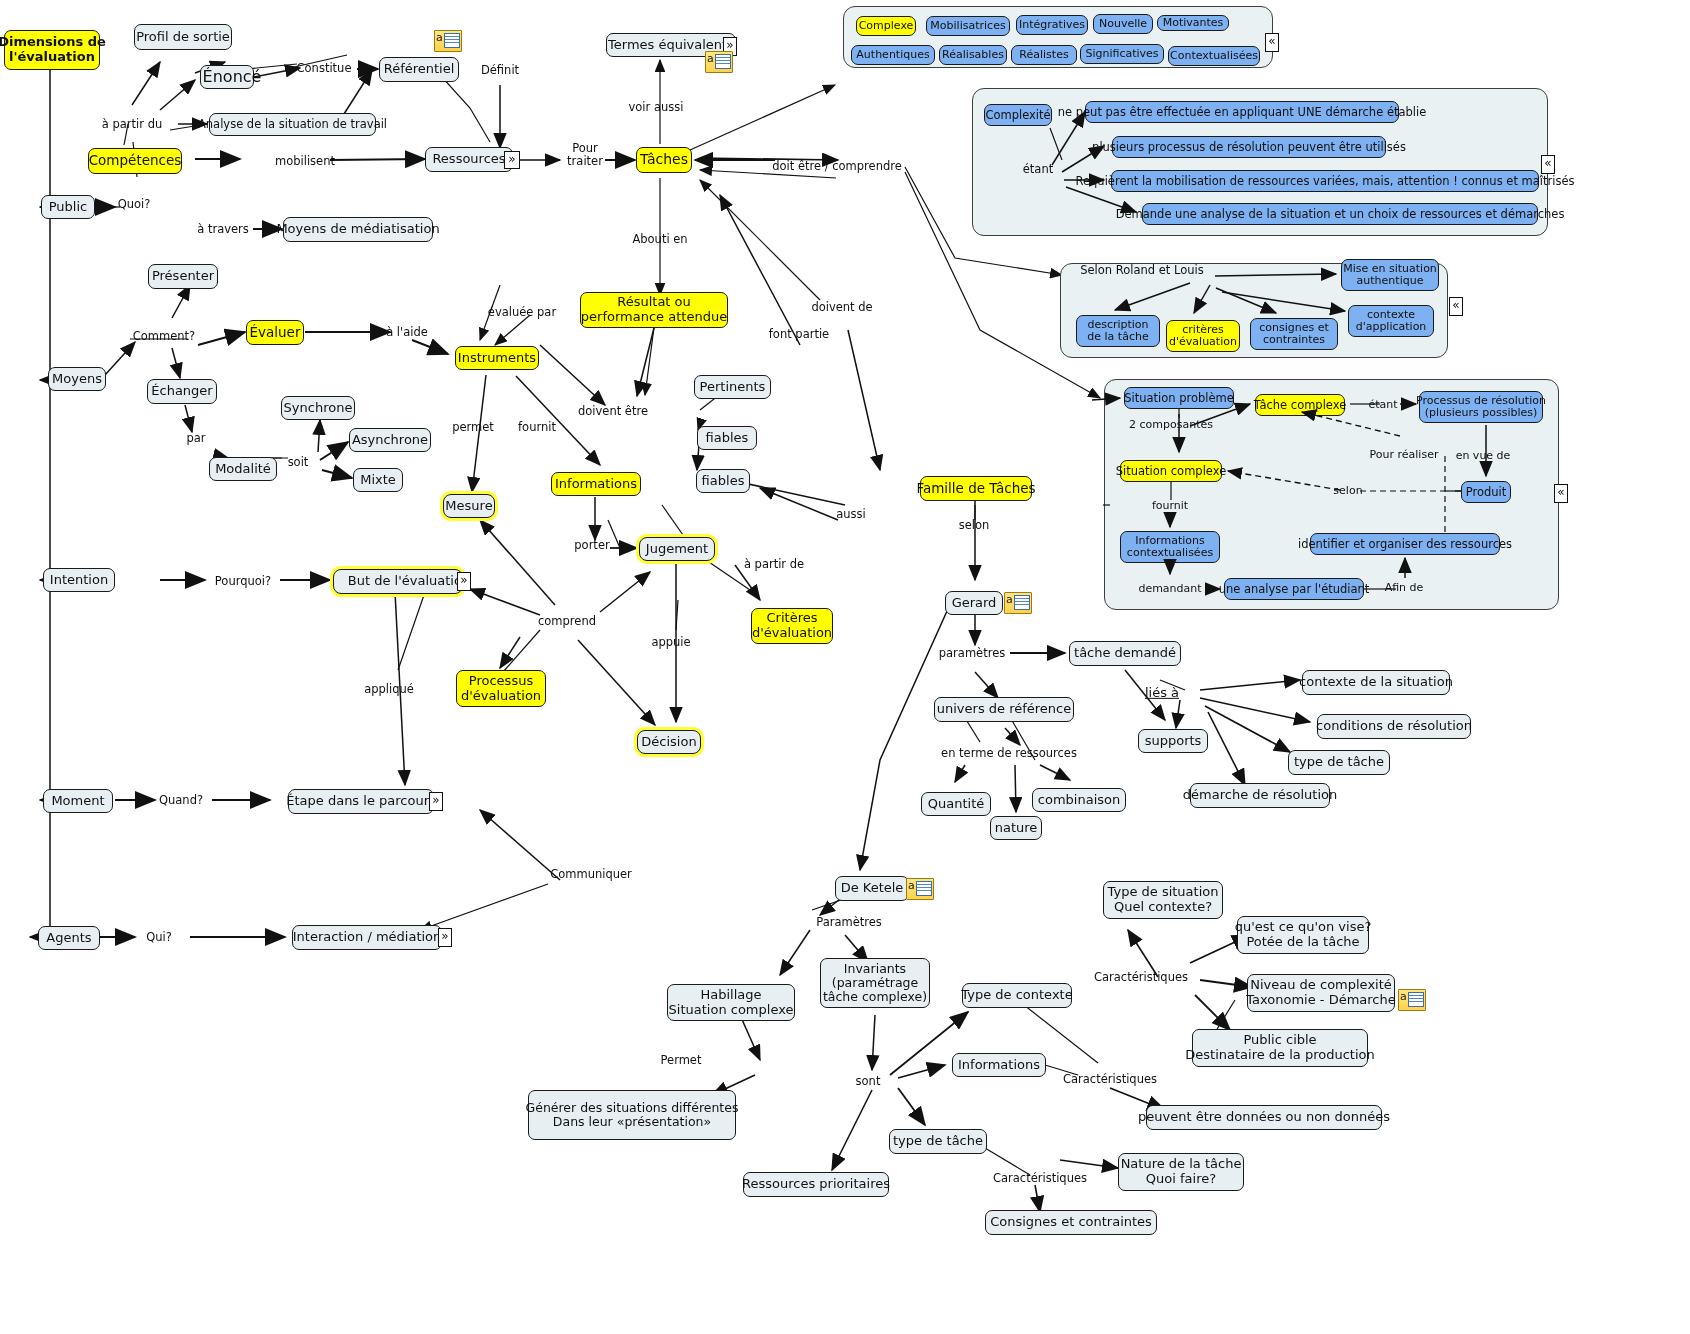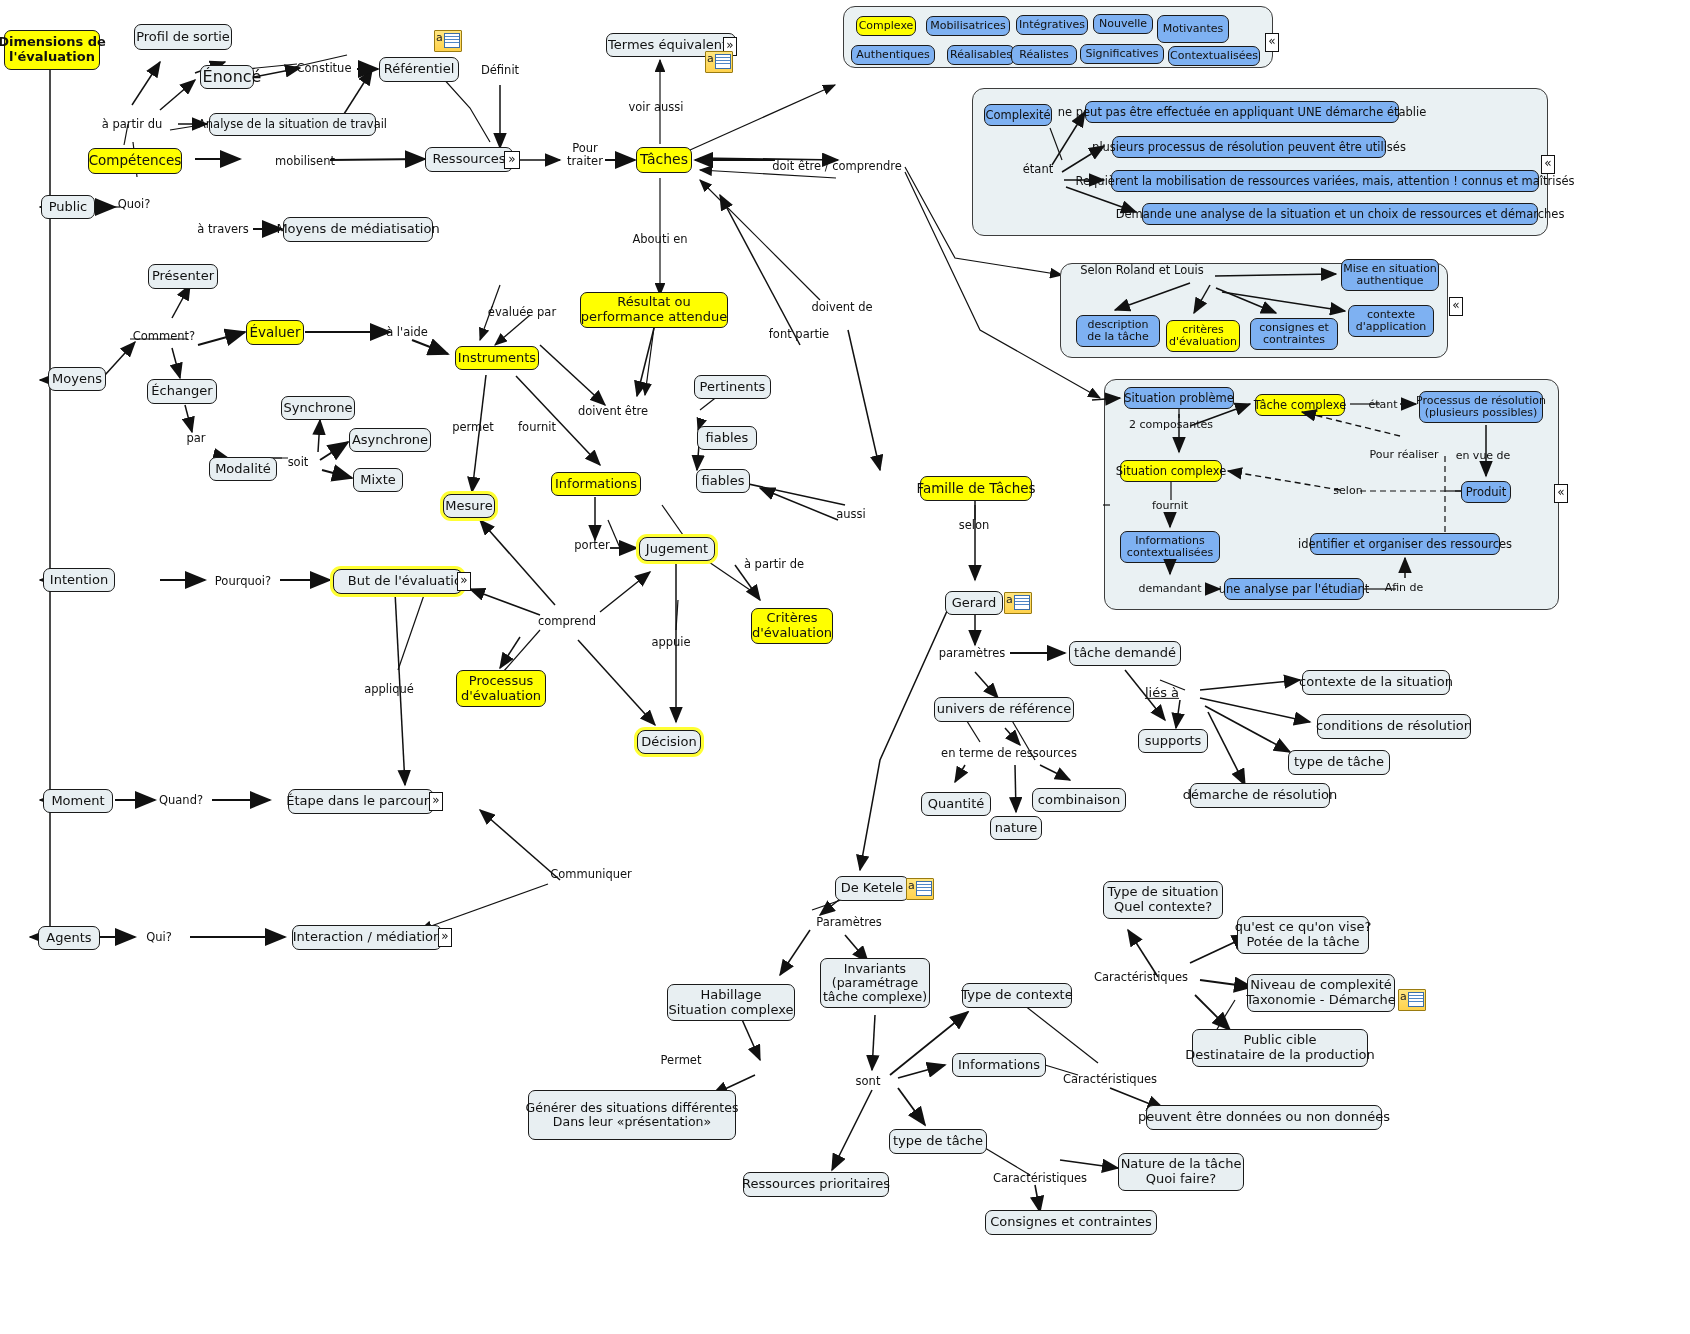--- a/index.html
+++ b/index.html
@@ -311,23 +311,23 @@
   <div class="node n-grey" style="left:1146px;top:1105px;width:236px;height:25px;font-size:13px;">peuvent être données ou non données</div>
   <div class="node n-grey" style="left:1118px;top:1153px;width:126px;height:38px;font-size:13px;">Nature de la tâche
 Quoi faire?</div>
   <div class="node n-grey" style="left:985px;top:1210px;width:172px;height:25px;font-size:13px;">Consignes et contraintes</div>
 
   <div class="panel" style="left:843px;top:6px;width:430px;height:62px;"></div>
   <div class="node n-yellow" style="left:856px;top:16px;width:60px;height:20px;font-size:11px;">Complexe</div>
   <div class="node n-blue" style="left:926px;top:16px;width:84px;height:20px;font-size:11px;">Mobilisatrices</div>
   <div class="node n-blue" style="left:1016px;top:15px;width:72px;height:20px;font-size:11px;">Intégratives</div>
   <div class="node n-blue" style="left:1093px;top:14px;width:60px;height:20px;font-size:11px;">Nouvelle</div>
-  <div class="node n-blue" style="left:1157px;top:15px;width:72px;height:28px;font-size:11px;">Motivantes</div>
+  <div class="node n-blue" style="left:1157px;top:15px;width:72px;height:16px;font-size:11px;">Motivantes</div>
   <div class="node n-blue" style="left:851px;top:45px;width:84px;height:20px;font-size:11px;">Authentiques</div>
-  <div class="node n-blue" style="left:939px;top:45px;width:68px;height:20px;font-size:11px;margin-left:8px;">Réalisables</div>
+  <div class="node n-blue" style="left:939px;top:45px;width:68px;height:20px;font-size:11px;">Réalisables</div>
   <div class="node n-blue" style="left:1011px;top:45px;width:66px;height:20px;font-size:11px;">Réalistes</div>
   <div class="node n-blue" style="left:1080px;top:44px;width:84px;height:20px;font-size:11px;">Significatives</div>
   <div class="node n-blue" style="left:1168px;top:46px;width:92px;height:20px;font-size:11px;">Contextualisées</div>
   <div class="badge-fold" style="left:1265px;top:33px;">«</div>
 
   <div class="panel" style="left:972px;top:88px;width:576px;height:148px;"></div>
   <div class="node n-blue" style="left:984px;top:104px;width:68px;height:22px;font-size:11.5px;">Complexité</div>
   <div class="node n-blue" style="left:1085px;top:101px;width:314px;height:22px;font-size:11.5px;">ne peut pas être effectuée en appliquant UNE démarche établie</div>
   <div class="node n-blue" style="left:1112px;top:136px;width:274px;height:22px;font-size:11.5px;">plusieurs processus de résolution peuvent être utilisés</div>
   <div class="node n-blue" style="left:1111px;top:170px;width:428px;height:22px;font-size:11.5px;">Requièrent la mobilisation de ressources variées, mais, attention ! connus et maîtrisés</div>

